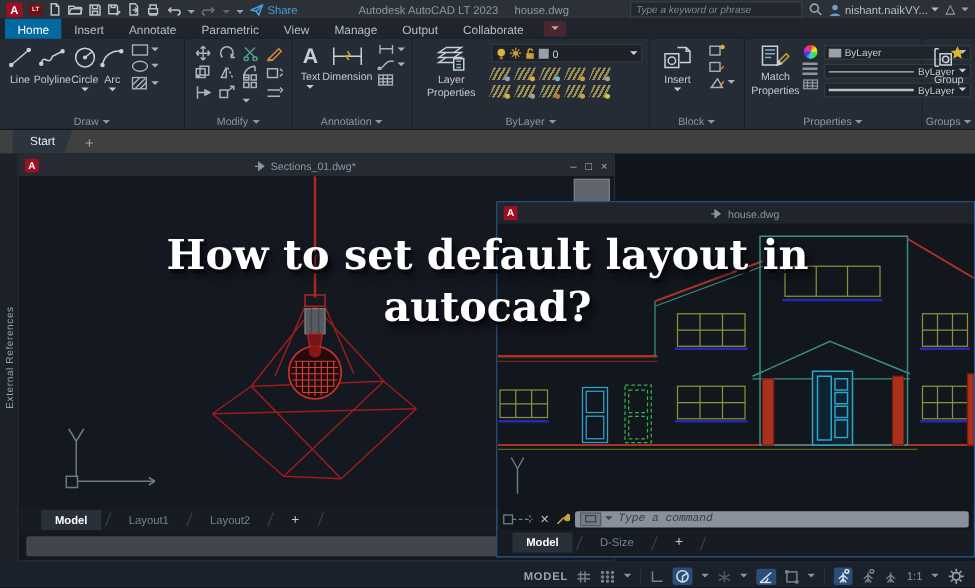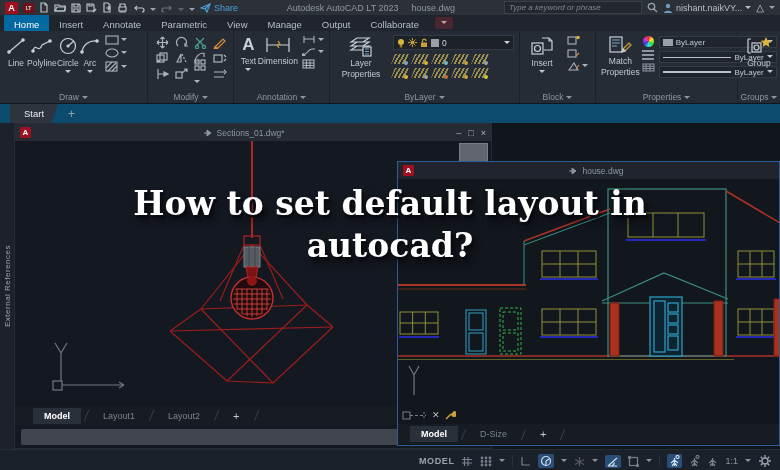--- a/index.html
+++ b/index.html
@@ -50,21 +50,21 @@
   .lmini .bars{position:absolute;inset:0;background:repeating-linear-gradient(100deg,#a99a55 0 2px,transparent 2px 4px);opacity:.9;transform:skewX(-20deg)}
   .lmini .dot{position:absolute;right:-1px;bottom:-1px;width:4px;height:4px;border-radius:50%}
   .byrow{display:flex;align-items:center;gap:3px;background:#20252d;border:1px solid #343a43;height:12px;padding:0 3px;font-size:8px;color:#c3cad1;margin-bottom:3px;width:118px;box-sizing:border-box}
   .byrow .ln{flex:1;border-top:1px solid #b9c1c9;height:0}
   .sw{width:10px;height:7px;background:#9aa0a8}
   .wheel{width:11px;height:11px;border-radius:50%;background:conic-gradient(#e33,#ee3,#3d3,#3dd,#33d,#d3d,#e33)}
   .stacklines{display:flex;flex-direction:column;gap:2px}
   .stacklines i{display:block;width:12px;height:2px;background:#8d97a2}
 
   
-  .filetabs{height:19px;background:#0c4a6e;display:flex;align-items:stretch;padding-left:10px;font-size:9.5px}
+  .filetabs{height:19px;background:#404040;display:flex;align-items:stretch;padding-left:10px;font-size:9.5px}
   .ftab{background:#2e343d;color:#e8ecf0;display:flex;align-items:center;padding:0 14px;clip-path:polygon(0 0,100% 0,86% 100%,0 100%)}
   .fplus{color:#9aa3ad;display:flex;align-items:center;padding:0 10px;font-size:12px}
 
   
   .workspace{position:relative;height:326px;background:#11151c;overflow:hidden}
   .xref{position:absolute;left:0;top:0;bottom:0;width:14px;background:#1d222a;border-right:1px solid #2a3039;display:flex;align-items:center;justify-content:center}
   .xref span{writing-mode:vertical-rl;transform:rotate(180deg);font-size:8px;color:#99a2ac;letter-spacing:.5px}
 
   .dwgwin{position:absolute;background:#141820;border:1px solid #272d36;box-sizing:border-box}
   .wtitle{height:17px;background:#262b33;display:flex;align-items:center;padding:0 5px;gap:4px;font-size:8.5px;color:#8d96a1}
@@ -766,20 +766,27 @@
         <svg width="26" height="12" style="stroke:#76808b;fill:none;stroke-width:1">
             <rect x="1" y="3" width="7" height="7"></rect>
             <path d="M8 6.5h16" stroke-dasharray="3 2"></path>
             <path d="M22 3v7" stroke-dasharray="2 2"></path>
           </svg>
         <span class="xg">✕</span>
         <svg width="12" height="11" style="stroke:#c9a23a;fill:none;stroke-width:1.4">
             <path d="M2 9l5-5"></path>
             <path d="M7 4a3 3 0 1 0 3-3l-1.5 1.5L7 4z" fill="#c9a23a" stroke="none"></path>
           </svg>
+        <div class="cmdbar">
+          <span class="cmdbox">
+              <i></i>
+            </span>
+          <span class="vcar" style="color:#3c434c"></span>
+          <input class="cmdinput" placeholder="Type a command" style="">
+        </div>
       </div>
       <div class="htabs">
         <span class="stab active">Model</span>
         <span class="slant"></span>
         <span class="stab">D-Size</span>
         <span class="slant"></span>
         <span class="stab" style="color:#c3cad1;font-size:11px">+</span>
         <span class="slant"></span>
       </div>
     </div>

